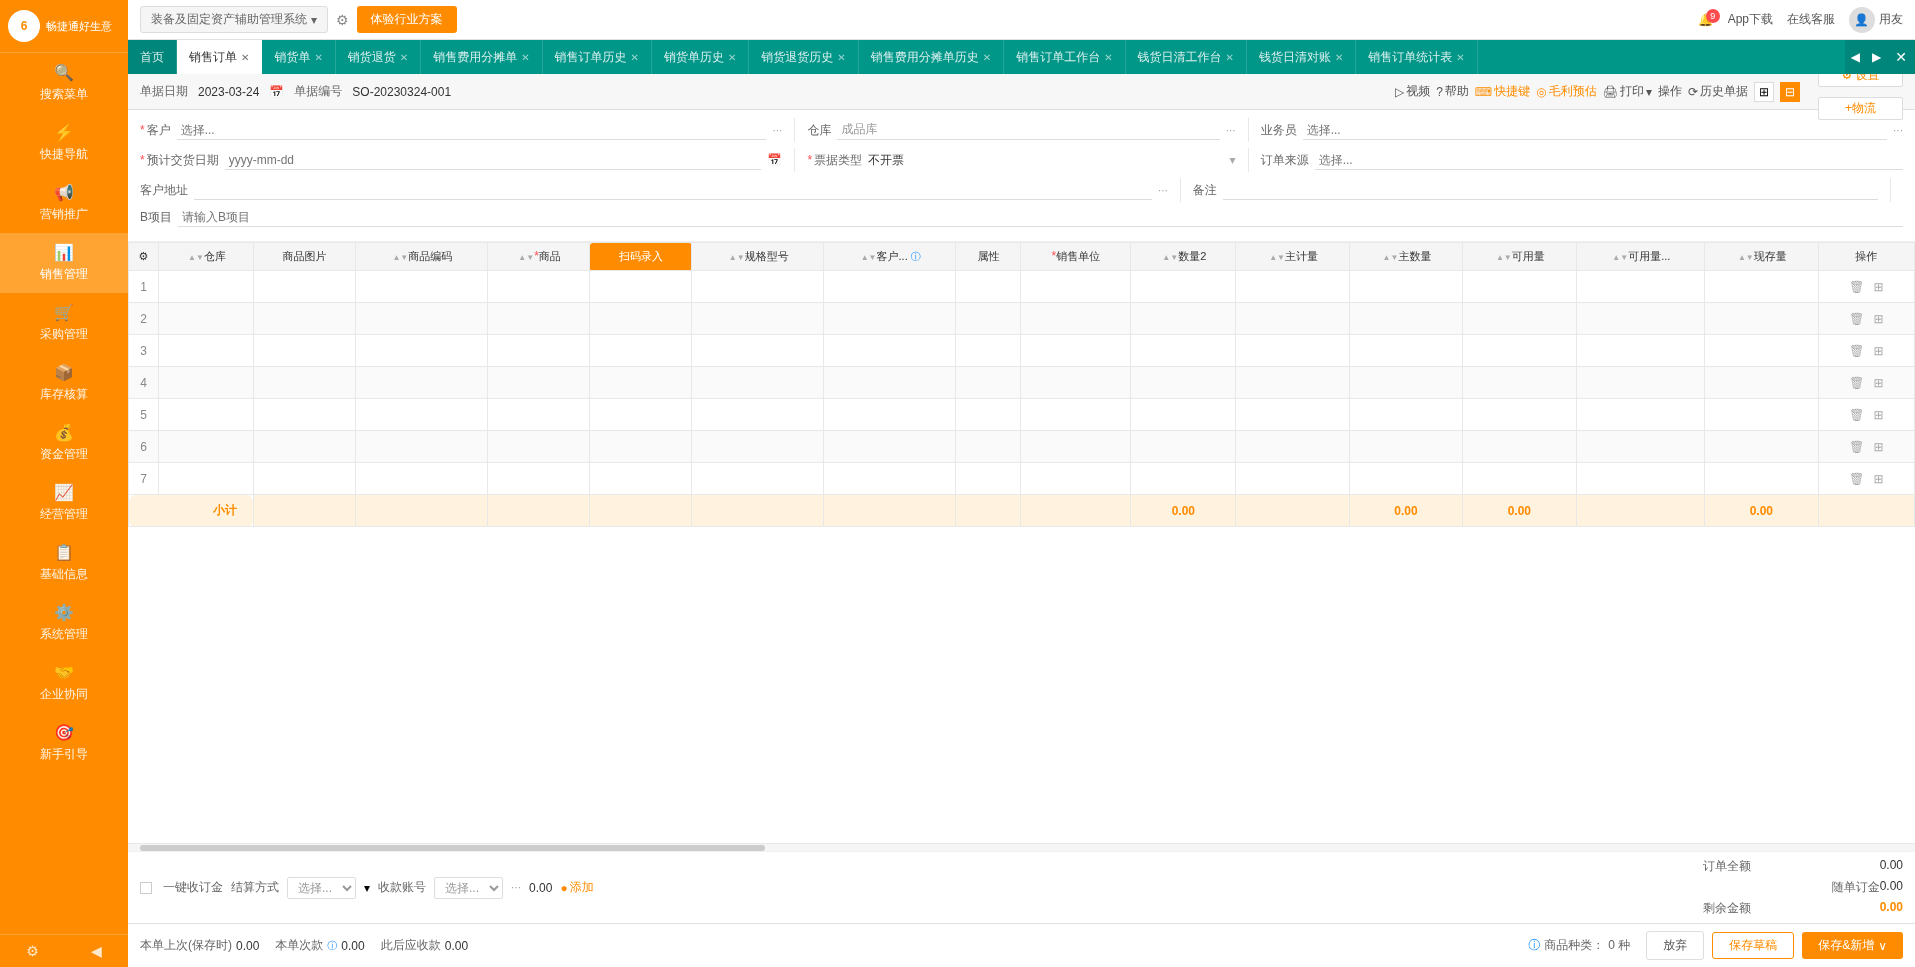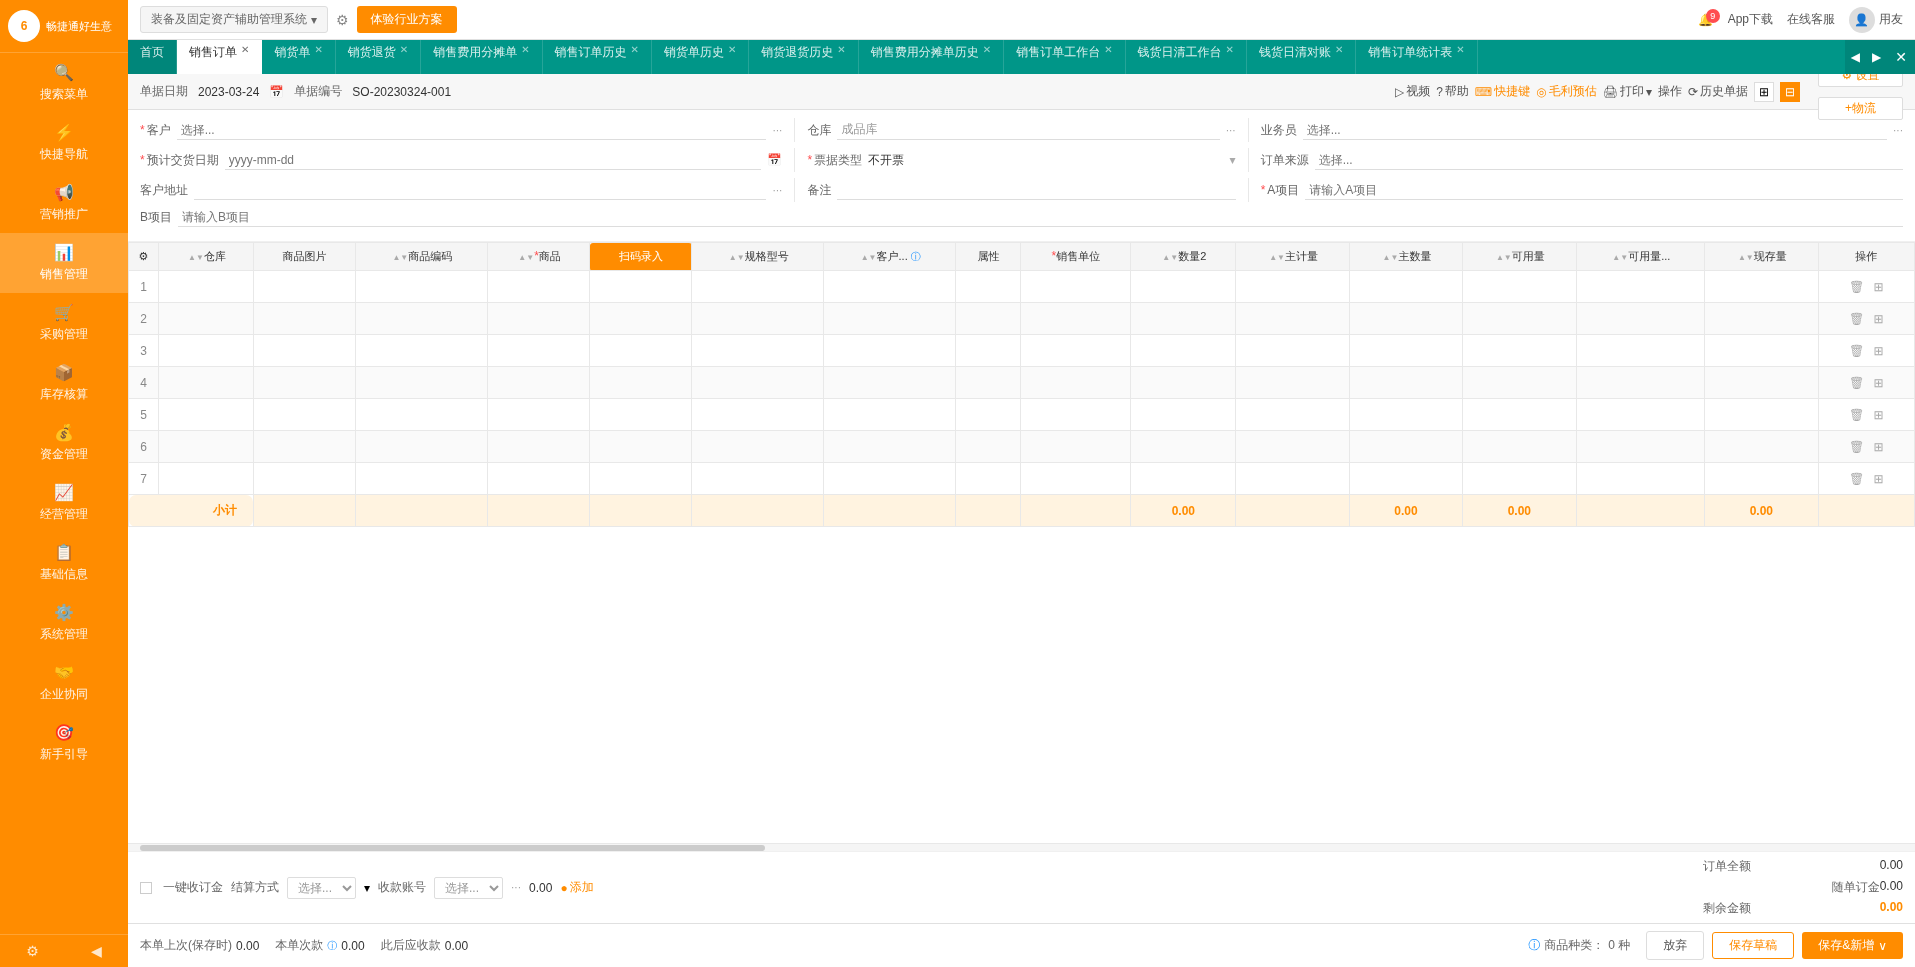--- a/index.html
+++ b/index.html
@@ -28,21 +28,21 @@
     .topbar-solution { background: #ff8c00; color: #fff; padding: 5px 14px; border-radius: 3px; font-size: 12px; cursor: pointer; border: none; }
     .topbar-spacer { flex: 1; }
     .topbar-actions { display: flex; align-items: center; gap: 14px; color: #555; font-size: 12px; }
     .topbar-badge { position: relative; }
     .topbar-badge-dot { position: absolute; top: -4px; right: -6px; background: #ff4d4f; color: #fff; border-radius: 50%; width: 14px; height: 14px; font-size: 9px; display: flex; align-items: center; justify-content: center; }
     .topbar-user { display: flex; align-items: center; gap: 4px; }
     .topbar-avatar { width: 26px; height: 26px; background: #ddd; border-radius: 50%; display: flex; align-items: center; justify-content: center; color: #888; }
 
     
     .tabbar { height: 34px; background: #009688; display: flex; align-items: stretch; overflow-x: hidden; flex-shrink: 0; }
-    .tab-item { padding: 4px 12px; display: flex; align-items: flex-start; gap: 4px; cursor: pointer; color: rgba(255,255,255,0.85); font-size: 12px; white-space: nowrap; border-right: 1px solid rgba(255,255,255,0.15); }
+    .tab-item { padding: 16px 12px; display: flex; align-items: center; gap: 4px; cursor: pointer; color: rgba(255,255,255,0.85); font-size: 12px; white-space: nowrap; border-right: 1px solid rgba(255,255,255,0.15); }
     .tab-item.active { background: #fff; color: #333; }
     .tab-item .tab-close { font-size: 10px; opacity: 0.7; }
     .tab-item.home { background: rgba(0,0,0,0.1); }
     .tabbar-arrows { display: flex; align-items: center; margin-left: auto; background: rgba(0,0,0,0.1); }
     .tabbar-arrow { color: #fff; padding: 0 6px; cursor: pointer; font-size: 12px; }
     .tabbar-close-all { color: #fff; padding: 0 8px; cursor: pointer; font-size: 14px; }
 
     
     .content { flex: 1; overflow: hidden; display: flex; flex-direction: column; background: #fff; }
 
@@ -354,24 +354,20 @@
           <span class="form-label">客户地址</span>
           <input class="form-input" type="text" style="">
           <span class="form-dots">···</span>
         </div>
         <div class="form-divider"></div>
         <div class="form-field" style="flex:1;">
           <span class="form-label">备注</span>
           <input class="form-input" type="text" style="flex: 2 1 0%;">
         </div>
         <div class="form-divider"></div>
-        <div class="form-field" style="flex:1.5;">
-          <span class="form-label required">A项目</span>
-          <input class="form-input" type="text" placeholder="请输入A项目" style="">
-        </div>
       </div>
       <div class="form-row">
         <div class="form-field" style="flex:1.5;">
           <span class="form-label">B项目</span>
           <input class="form-input" type="text" placeholder="请输入B项目" style="">
         </div>
       </div>
     </div>
 
 

